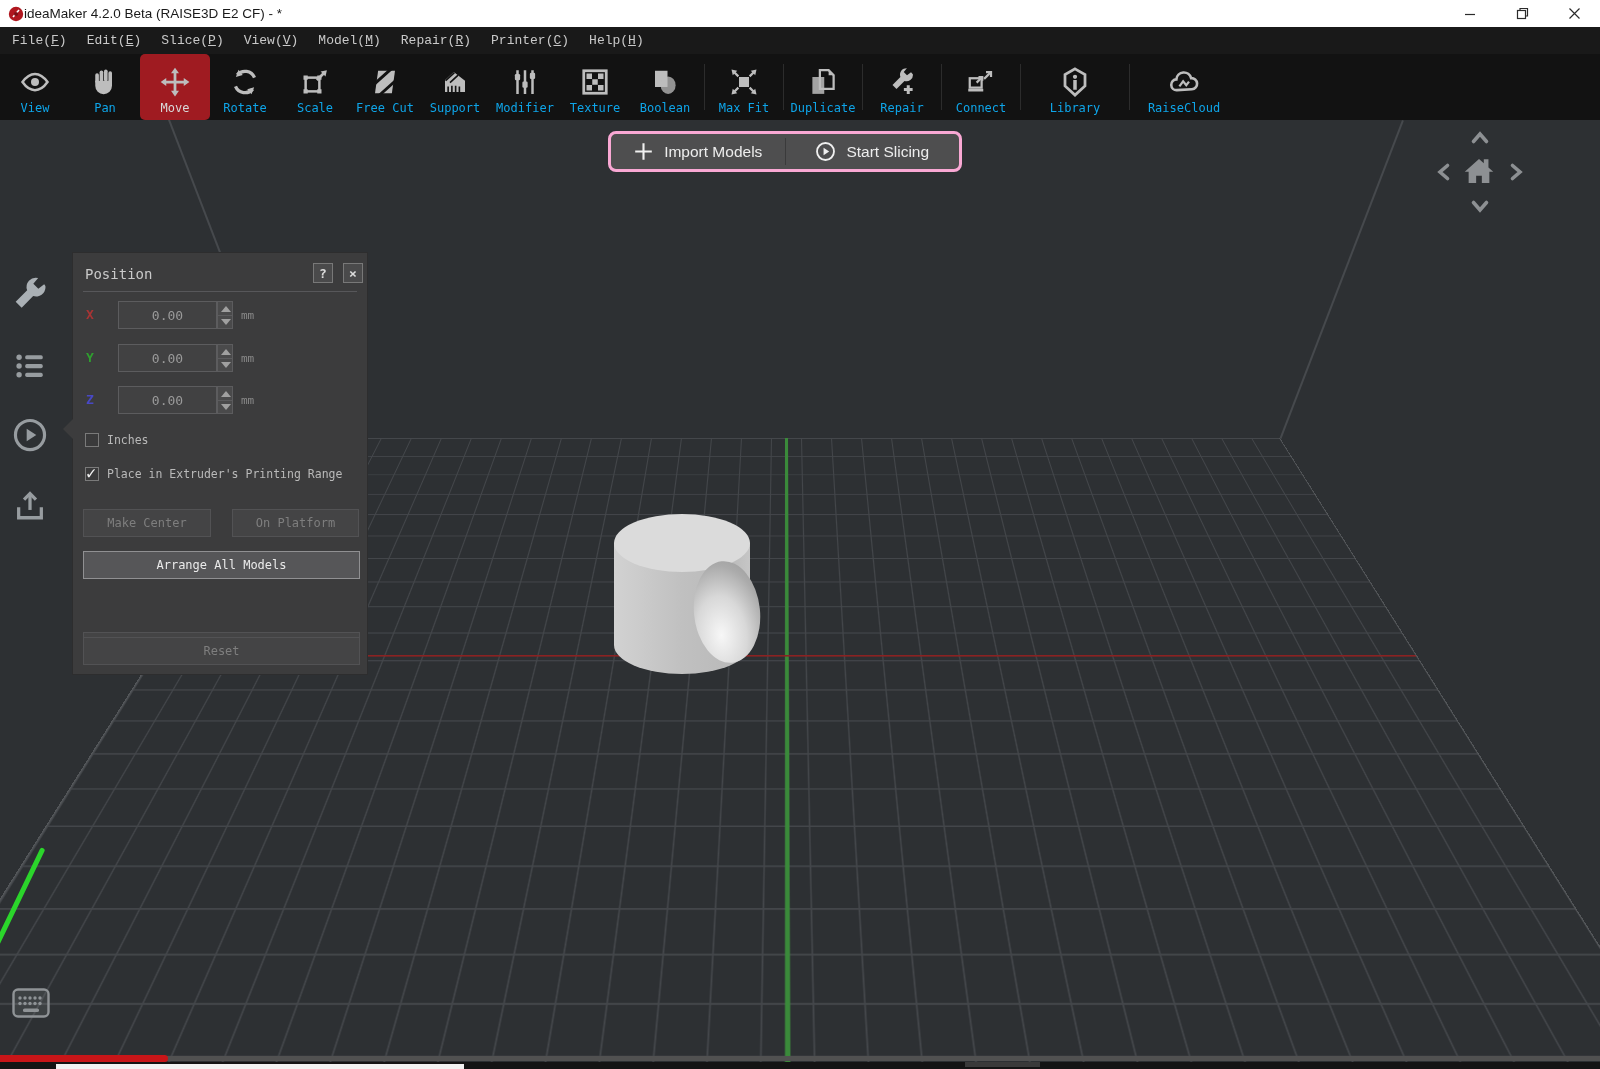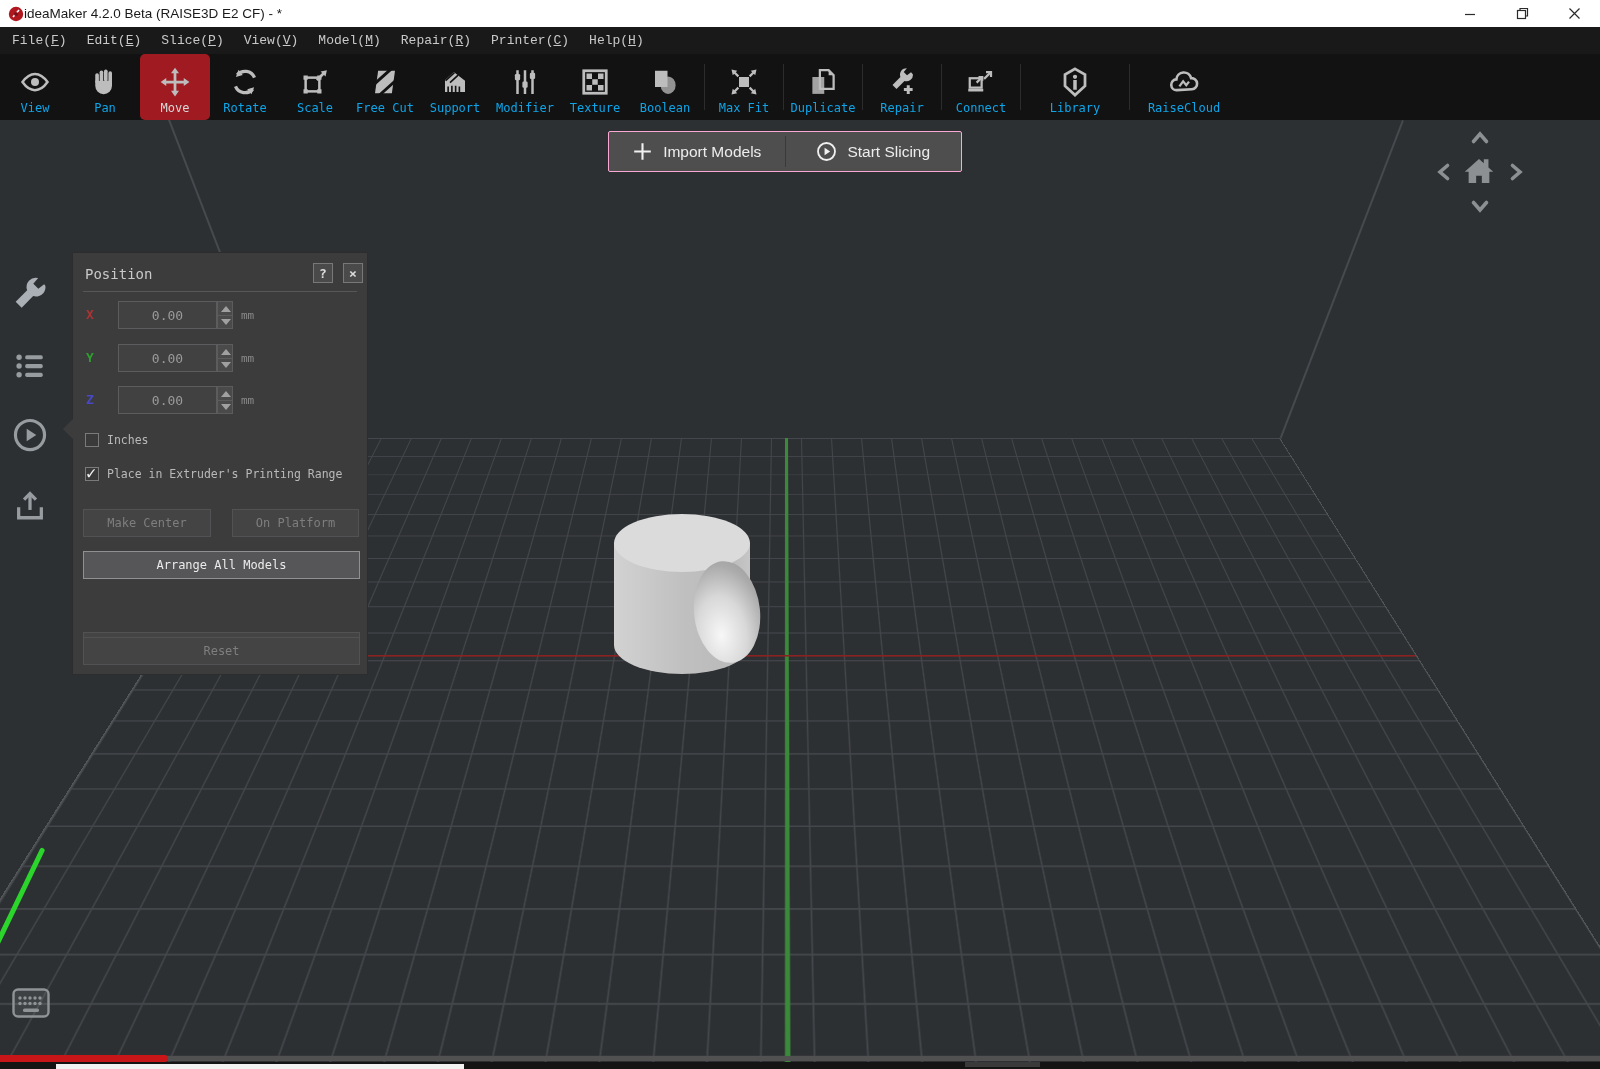--- a/index.html
+++ b/index.html
@@ -53,21 +53,21 @@
 
   .progress-track { position:absolute; left:0; right:0; top:936px; height:5px; background:#515151; }
   .progress-red { position:absolute; left:0; top:935px; width:168px; height:7px; background:#c81518;
                   border-radius:0 4px 4px 0; }
   .strip-dark { position:absolute; left:0; right:0; top:942px; height:7px; background:#141414; }
   .strip-white { position:absolute; left:56px; width:408px; top:944px; height:5px; background:#f2f2f2; }
   .strip-gray { position:absolute; left:965px; width:75px; top:942px; height:5px; background:#3a3a3a; }
 
   
   .action-bar { position:absolute; left:608px; top:11px; width:354px; height:41px; background:#4e4e4f;
-                border:1px solid #f9a8d4; border-radius:2px; display:flex; z-index:6; }
+                border:3px solid #f9a8d4; border-radius:8px; display:flex; z-index:6; }
   .action-btn { flex:1; display:flex; align-items:center; justify-content:center; gap:10px;
                 color:#ededed; font-family:"Liberation Sans", sans-serif; font-size:15.5px; }
   .action-btn .a-ico { width:21px; height:21px; color:#f0f0f0; display:inline-flex; }
   .action-btn .a-ico svg { width:100%; height:100%; }
   .action-div { width:1px; background:#3a3a3b; margin:4px 0; }
 
   
   .nav-cluster { position:absolute; left:1424px; top:0px; width:110px; height:100px; z-index:6; }
   .nav-btn { position:absolute; width:24px; height:24px; color:#8d9093; }
   .nav-btn svg { width:100%; height:100%; }

